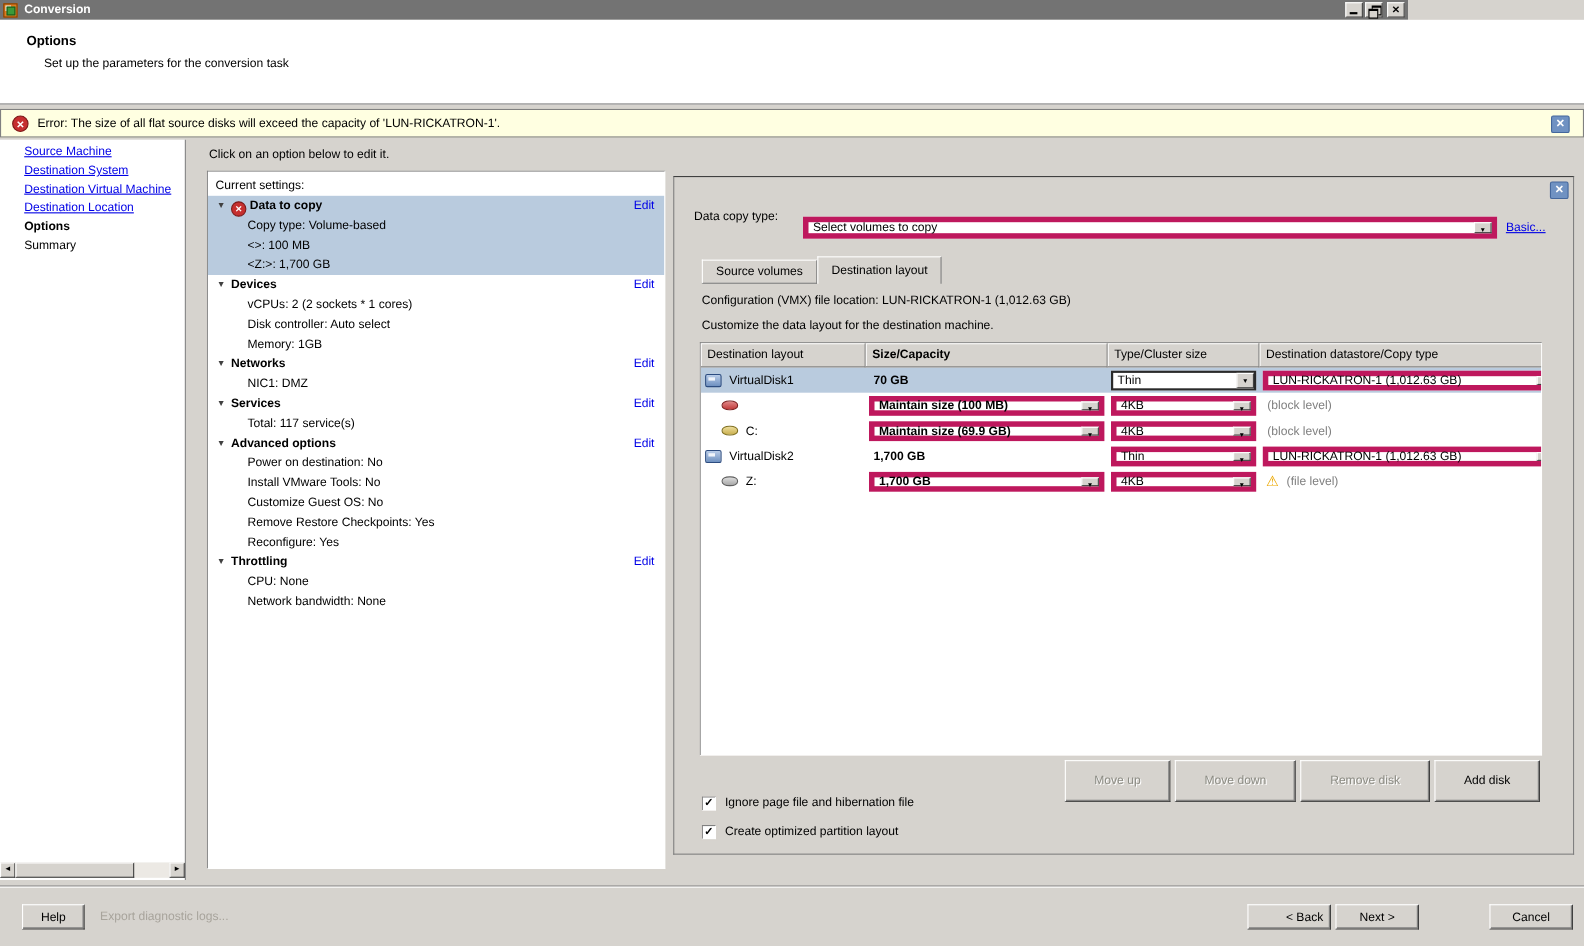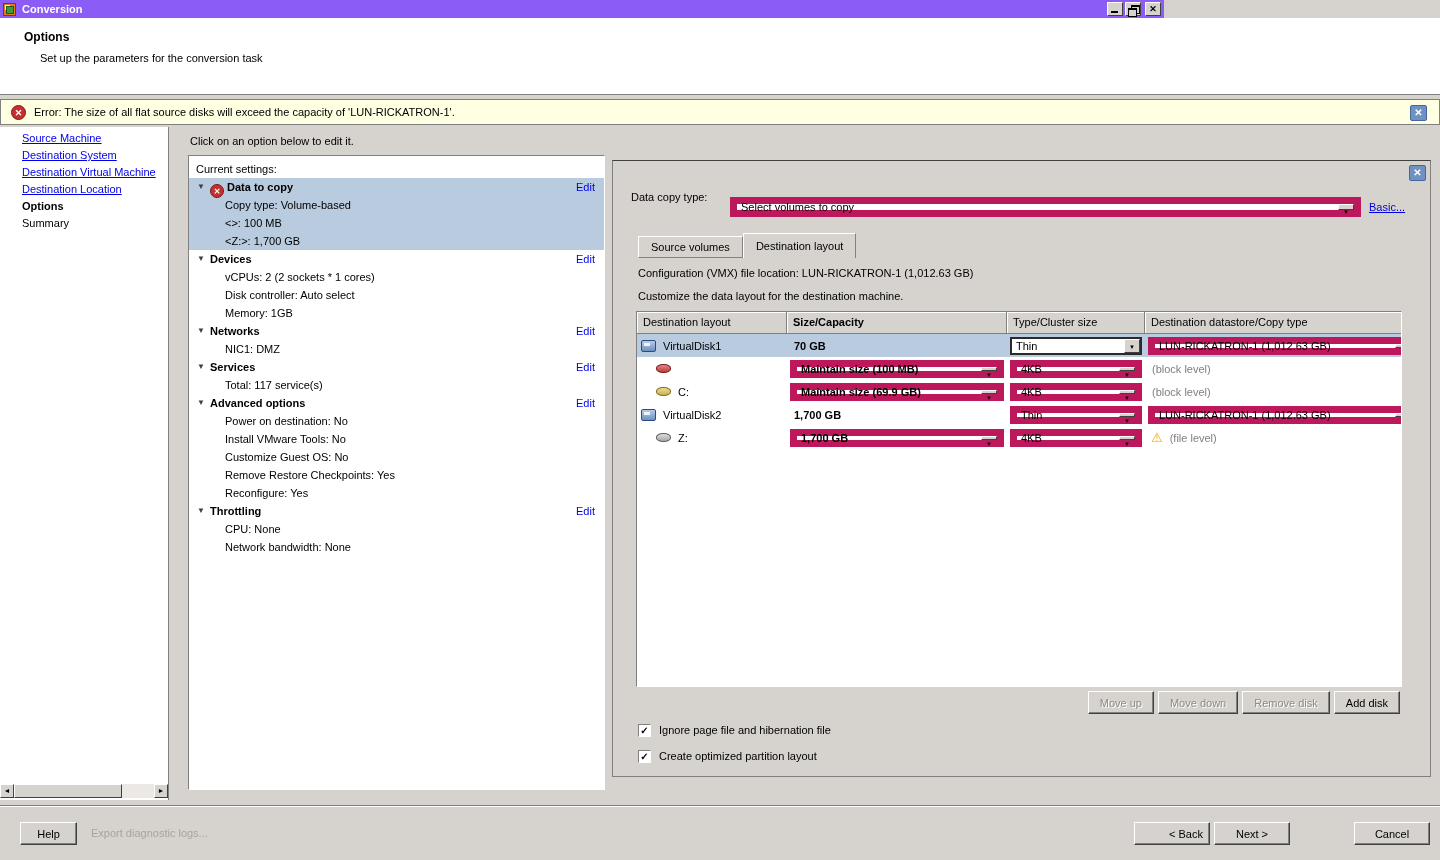--- a/index.html
+++ b/index.html
@@ -3,21 +3,21 @@
 <meta charset="utf-8">
 <style>
   * { margin:0; padding:0; box-sizing:border-box; }
   html,body { background:#d6d3ce; }
   .screen {
     position:relative; width:1440px; height:860px; overflow:hidden;
     font-family:"Liberation Sans", sans-serif; font-size:11px; color:#000;
     background:#d6d3ce;
   }
   
-  .titlebar { position:absolute; left:0; top:0; width:1164px; height:18px; background:#8b5cf6; display:flex; align-items:center; }
+  .titlebar { position:absolute; left:0; top:0; width:1280px; height:18px; background:#737373; display:flex; align-items:center; }
   .app-icon { position:relative; width:13px; height:13px; margin-left:3px; background:#e07a1e; border:1px solid #7a3c00; }
   .app-icon::before { content:""; position:absolute; left:1px; top:1px; width:5px; height:5px; background:#f4f4ec; }
   .app-icon::after { content:""; position:absolute; right:1px; bottom:1px; width:6px; height:6px; background:#3a9a3a; border:1px solid #1c5c1c; }
   .win-title { color:#fff; font-weight:bold; margin-left:6px; font-size:11px; }
   .winbtns { position:absolute; right:3px; top:2px; display:flex; gap:2px; }
   .winbtn { width:16px; height:14px; background:#d6d3ce; border:1px solid; border-color:#fff #404040 #404040 #fff; position:relative; cursor:default; }
   .winbtn.close { margin-left:2px; }
   .g-min::after { content:""; position:absolute; left:3px; bottom:2px; width:7px; height:2px; background:#000; }
   .g-restore::before { content:""; position:absolute; left:5px; top:2px; width:7px; height:6px; border:1px solid #000; border-top-width:2px; background:#d6d3ce; }
   .g-restore::after { content:""; position:absolute; left:2px; top:5px; width:7px; height:6px; border:1px solid #000; border-top-width:2px; background:#d6d3ce; }
@@ -50,21 +50,21 @@
   .t-head { font-weight:bold; }
   .tri { display:inline-block; width:13px; margin-left:8px; color:#404040; font-size:8px; vertical-align:top; }
   .t-item { padding-left:36px; }
   .edit-link { position:absolute; right:9px; top:0; color:#0000e6; font-weight:normal; cursor:pointer; }
   .hl { background:#b9cbde; }
   .tree-err { display:inline-block; width:14px; height:14px; border-radius:50%; background:#c62f2f; border:1px solid #7c1a1a; color:#fff; font-size:8px; font-weight:bold; text-align:center; line-height:13px; vertical-align:-3px; margin-right:3px; }
   
   .rightpanel { position:absolute; left:612px; top:33px; width:819px; height:617px; border:1px solid #808080; border-top-color:#404040; }
   .panel-x { position:absolute; right:4px; top:4px; }
   .dct-label { position:absolute; left:18px; top:30px; }
-  .combo { background:#fff; border:7px solid #be185d; display:flex; align-items:center; height:18px; }
+  .combo { background:#fff; border:5px solid #be185d; display:flex; align-items:center; height:18px; }
   .combo .cv { flex:1; padding:0 4px; overflow:hidden; white-space:nowrap; }
   .dd { width:16px; height:100%; background:#d6d3ce; border:1px solid; border-color:#fff #404040 #404040 #fff; font-size:6px; text-align:center; line-height:14px; color:#000; flex:none; }
   .dct-combo { position:absolute; left:117px; top:36px; width:631px; height:20px; }
   .basic-link { position:absolute; left:756px; top:40px; color:#0000e6; text-decoration:underline; cursor:pointer; }
   .tabs { position:absolute; left:25px; top:71px; height:26px; display:flex; align-items:flex-end; }
   .tab { height:22px; line-height:20px; padding:0 12px; background:#d6d3ce; border:1px solid #808080; border-left-color:#fff; border-top-color:#fff; border-bottom:1px solid #808080; cursor:pointer; }
   .tab.active { height:25px; line-height:24px; border-bottom:none; position:relative; z-index:2; }
   .vmx-text { position:absolute; left:25px; top:106px; }
   .hint-text { position:absolute; left:25px; top:129px; }
   
@@ -82,21 +82,21 @@
   .vol-red { background:linear-gradient(#e08888,#c23c3c); border-color:#7c2020; }
   .vol-yellow { background:linear-gradient(#ecdc9a,#cab050); border-color:#807020; }
   .vol-gray { background:linear-gradient(#dcdcdc,#a8a8a8); border-color:#606060; }
   .g-name { margin-left:7px; }
   .g-text { padding-left:7px; }
   .g-note { padding-left:7px; color:#808080; }
   .warn-icon { color:#eca800; font-size:13px; margin-left:6px; line-height:13px; }
   .combo.focused { border:2px solid #2a2a2a; }
   
   .btnrow { position:absolute; right:30px; top:530px; display:flex; gap:4px; }
-  .btn3d { height:23px; padding:0 11px; background:#d6d3ce; border:1px solid; border-color:#fff #404040 #404040 #fff; box-shadow:inset -1px -1px 0 #808080; font-family:"Liberation Sans",sans-serif; font-size:11px; cursor:default; }
+  .btn3d { height:38px; padding:0 26px; background:#d6d3ce; border:1px solid; border-color:#fff #404040 #404040 #fff; box-shadow:inset -1px -1px 0 #808080; font-family:"Liberation Sans",sans-serif; font-size:11px; cursor:default; }
   .btn3d:disabled { color:#8c8c84; text-shadow:1px 1px 0 #fff; }
   .cbrow { position:absolute; left:25px; display:flex; align-items:center; height:14px; }
   .cbbox { width:13px; height:13px; background:#fff; border:1px solid; border-color:#808080 #fff #fff #808080; outline:1px solid #d6d3ce; font-size:10px; font-weight:bold; line-height:11px; text-align:center; margin-right:8px; cursor:default; }
   
   .footerline { position:absolute; left:0; top:805px; width:1440px; height:2px; border-top:1px solid #808080; border-bottom:1px solid #fff; }
   .footer { position:absolute; left:0; top:807px; width:1440px; height:53px; }
   .fbtn { position:absolute; top:15px; height:23px; width:76px; background:#d6d3ce; border:1px solid; border-color:#fff #404040 #404040 #fff; box-shadow:inset -1px -1px 0 #808080; font-family:"Liberation Sans",sans-serif; font-size:11px; cursor:default; }
   .help-btn { left:20px; width:57px; }
   .export-link { position:absolute; left:91px; top:20px; color:#a8a49c; }
   .back-btn { left:1134px;padding-left:28px; } .next-btn { left:1214px; } .cancel-btn { left:1354px; }

